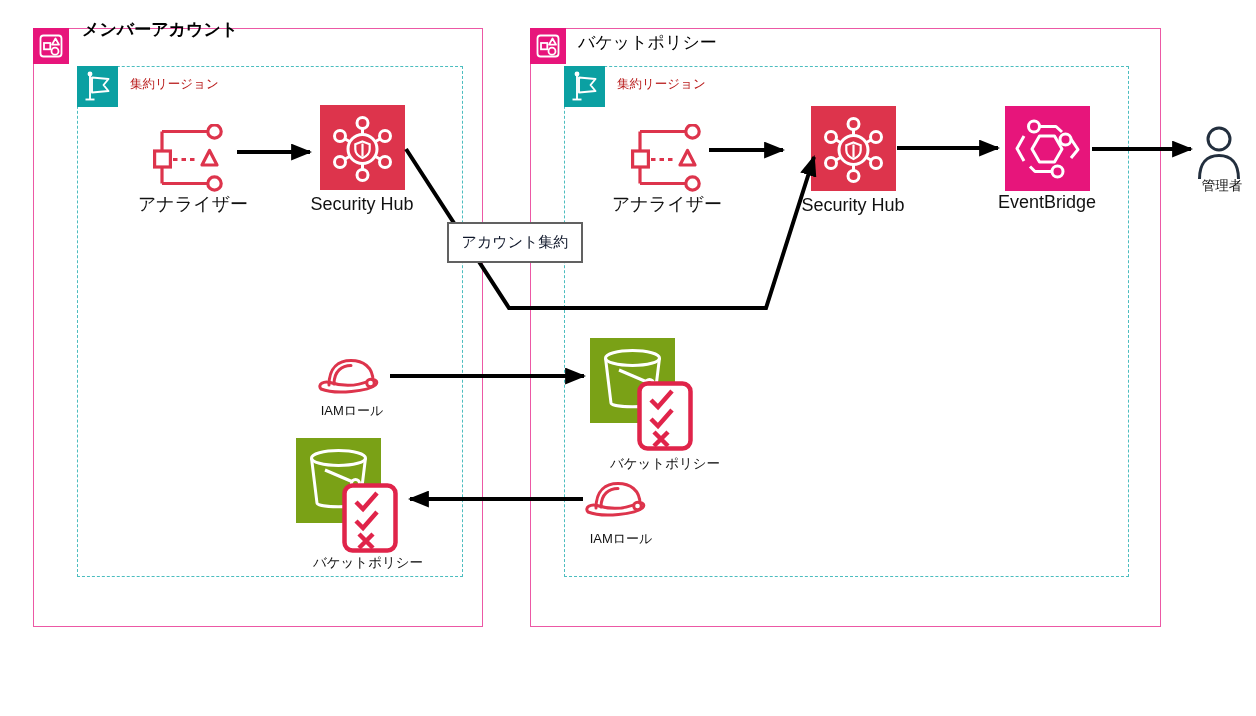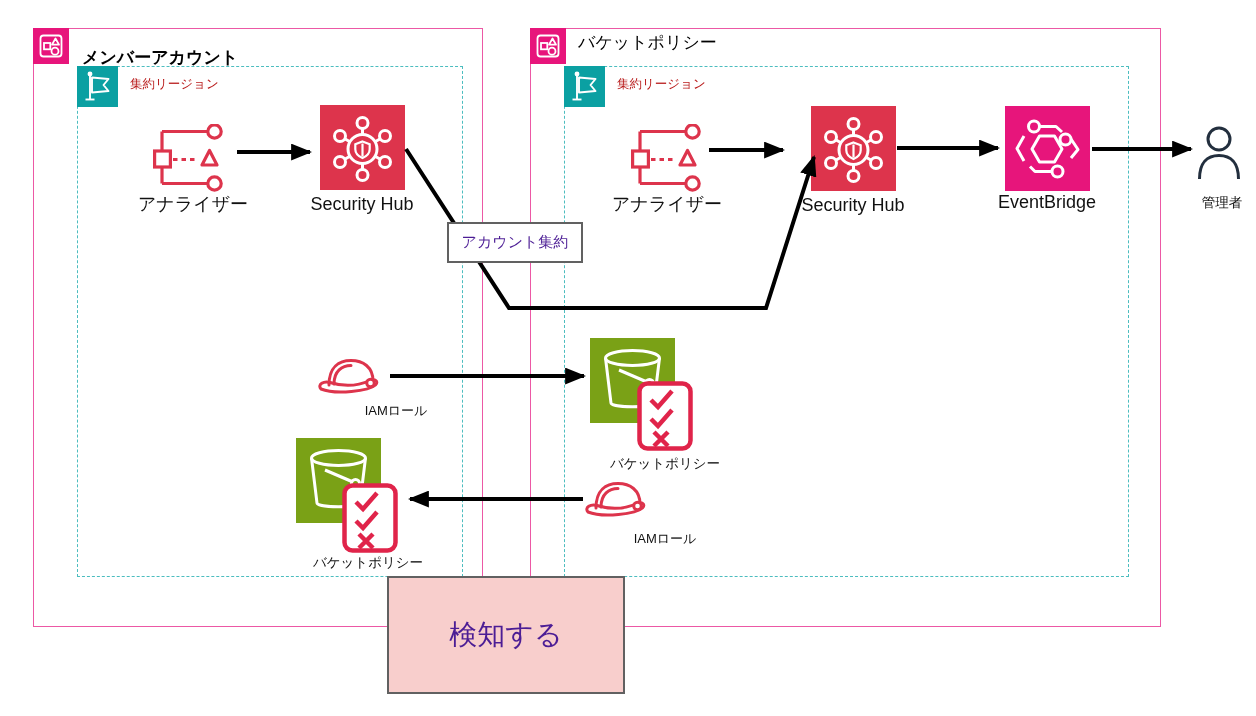--- a/index.html
+++ b/index.html
@@ -9,24 +9,24 @@
   }
   .abs{position:absolute;}
   .frame{position:absolute;box-sizing:border-box;background:transparent;}
   .acct-frame{border:1.5px solid #ec58a5;}
   .region-frame{border:1.6px dashed #4cbdbf;}
   .acct-title{position:absolute;font-size:17px;line-height:20px;white-space:nowrap;color:#000;}
   .bold{font-weight:bold;}
   .region-label{position:absolute;font-size:12.5px;line-height:15px;white-space:nowrap;color:#b91c1c;}
   .node-label{position:absolute;transform:translateX(-50%);font-size:18px;line-height:17px;
     white-space:nowrap;text-align:center;color:#111;}
-  .small-label{font-size:13px;margin-left:44px;}
+  .small-label{font-size:13px;}
   .mid-label{font-size:13.5px;}
   .ann{position:absolute;box-sizing:border-box;display:flex;align-items:center;justify-content:center;
-    color:#4c1d95;}
+    color:#0f172a;}
   .ann-agg{background:#ffffff;border:2px solid #616161;font-size:15px;}
   .ann-detect{background:#F8CECC;border:2.5px solid #616161;font-size:28px;}
   svg{display:block;}
 </style>
 </head>
 <body>
 
 <div class="canvas">
 
   <div class="frame acct-frame" style="left:33px;top:28px;width:450px;height:599px"></div>
@@ -65,21 +65,21 @@
   <svg class="abs" style="left:564px;top:66px" width="41" height="41" viewBox="0 0 41 41">
     <rect width="41" height="41" fill="#0BA0A2"></rect>
     <g fill="none" stroke="#fff" stroke-width="1.9">
       <circle cx="13" cy="8" r="1.5" fill="#fff"></circle>
       <line x1="13" y1="9.5" x2="13" y2="33.5"></line>
       <line x1="8.5" y1="33.5" x2="17.5" y2="33.5"></line>
       <path d="M15,11.5 L31.5,13 L26.5,19 L31.5,25 L15,26.5 Z" stroke-linejoin="round"></path>
     </g>
   </svg>
 
-  <div class="acct-title bold" style="left:82px;top:48px">メンバーアカウント</div>
+  <div class="acct-title bold" style="left:82px;top:20px">メンバーアカウント</div>
   <div class="acct-title" style="left:578px;top:33px">バケットポリシー</div>
   <div class="region-label" style="left:130px;top:77px">集約リージョン</div>
   <div class="region-label" style="left:617px;top:77px">集約リージョン</div>
 
   <svg class="abs" style="left:153px;top:124px" width="70" height="68" viewBox="0 0 70 68">
     <g fill="none" stroke="#DD344C" stroke-width="3.2">
       <line x1="9" y1="7.5" x2="9" y2="59.5"></line>
       <line x1="9" y1="7.5" x2="54" y2="7.5"></line>
       <line x1="9" y1="59.5" x2="54" y2="59.5"></line>
       <circle cx="61.5" cy="7.5" r="6.7"></circle>
@@ -224,21 +224,21 @@
       <path d="M14,38 L21,45 L35,29"></path>
       <path d="M17,51 L31,65 M31,51 L17,65"></path>
     </g>
   </svg>
 
   <div class="node-label" style="left:193px;top:196px">アナライザー</div>
   <div class="node-label" style="left:362px;top:196px">Security Hub</div>
   <div class="node-label" style="left:667px;top:196px">アナライザー</div>
   <div class="node-label" style="left:853px;top:197px">Security Hub</div>
   <div class="node-label" style="left:1047px;top:194px">EventBridge</div>
-  <div class="node-label mid-label" style="left:1222px;top:194px">管理者</div>
+  <div class="node-label mid-label" style="left:1222px;top:177px">管理者</div>
   <div class="node-label small-label" style="left:352px;top:402px">IAMロール</div>
   <div class="node-label mid-label" style="left:665px;top:455px">バケットポリシー</div>
   <div class="node-label small-label" style="left:621px;top:530px">IAMロール</div>
   <div class="node-label mid-label" style="left:368px;top:554px">バケットポリシー</div>
 
   <svg class="abs" style="left:0;top:0" width="1256" height="716" viewBox="0 0 1256 716">
     <defs>
       <marker id="ah" viewBox="0 0 10 8" refX="9" refY="4" markerWidth="21" markerHeight="17" orient="auto" markerUnits="userSpaceOnUse">
         <path d="M0,0 L10,4 L0,8 Z" fill="#000"></path>
       </marker>
@@ -248,15 +248,14 @@
       <path d="M709,150 L783,150" marker-end="url(#ah)"></path>
       <path d="M897,148 L998,148" marker-end="url(#ah)"></path>
       <path d="M1092,149 L1191,149" marker-end="url(#ah)"></path>
       <path d="M390,376 L584,376" marker-end="url(#ah)"></path>
       <path d="M583,499 L410,499" marker-end="url(#ah)"></path>
       <path d="M406,149 L509,308 L766,308 L814,157" marker-end="url(#ah)"></path>
     </g>
   </svg>
 
   <div class="ann ann-agg" style="left:447px;top:222px;width:136px;height:41px">アカウント集約</div>
-  <div class="ann ann-detect" style="left:387px;top:576px;width:238px;height:118px">検知する</div>
 
 </div>
 
 </body></html>

